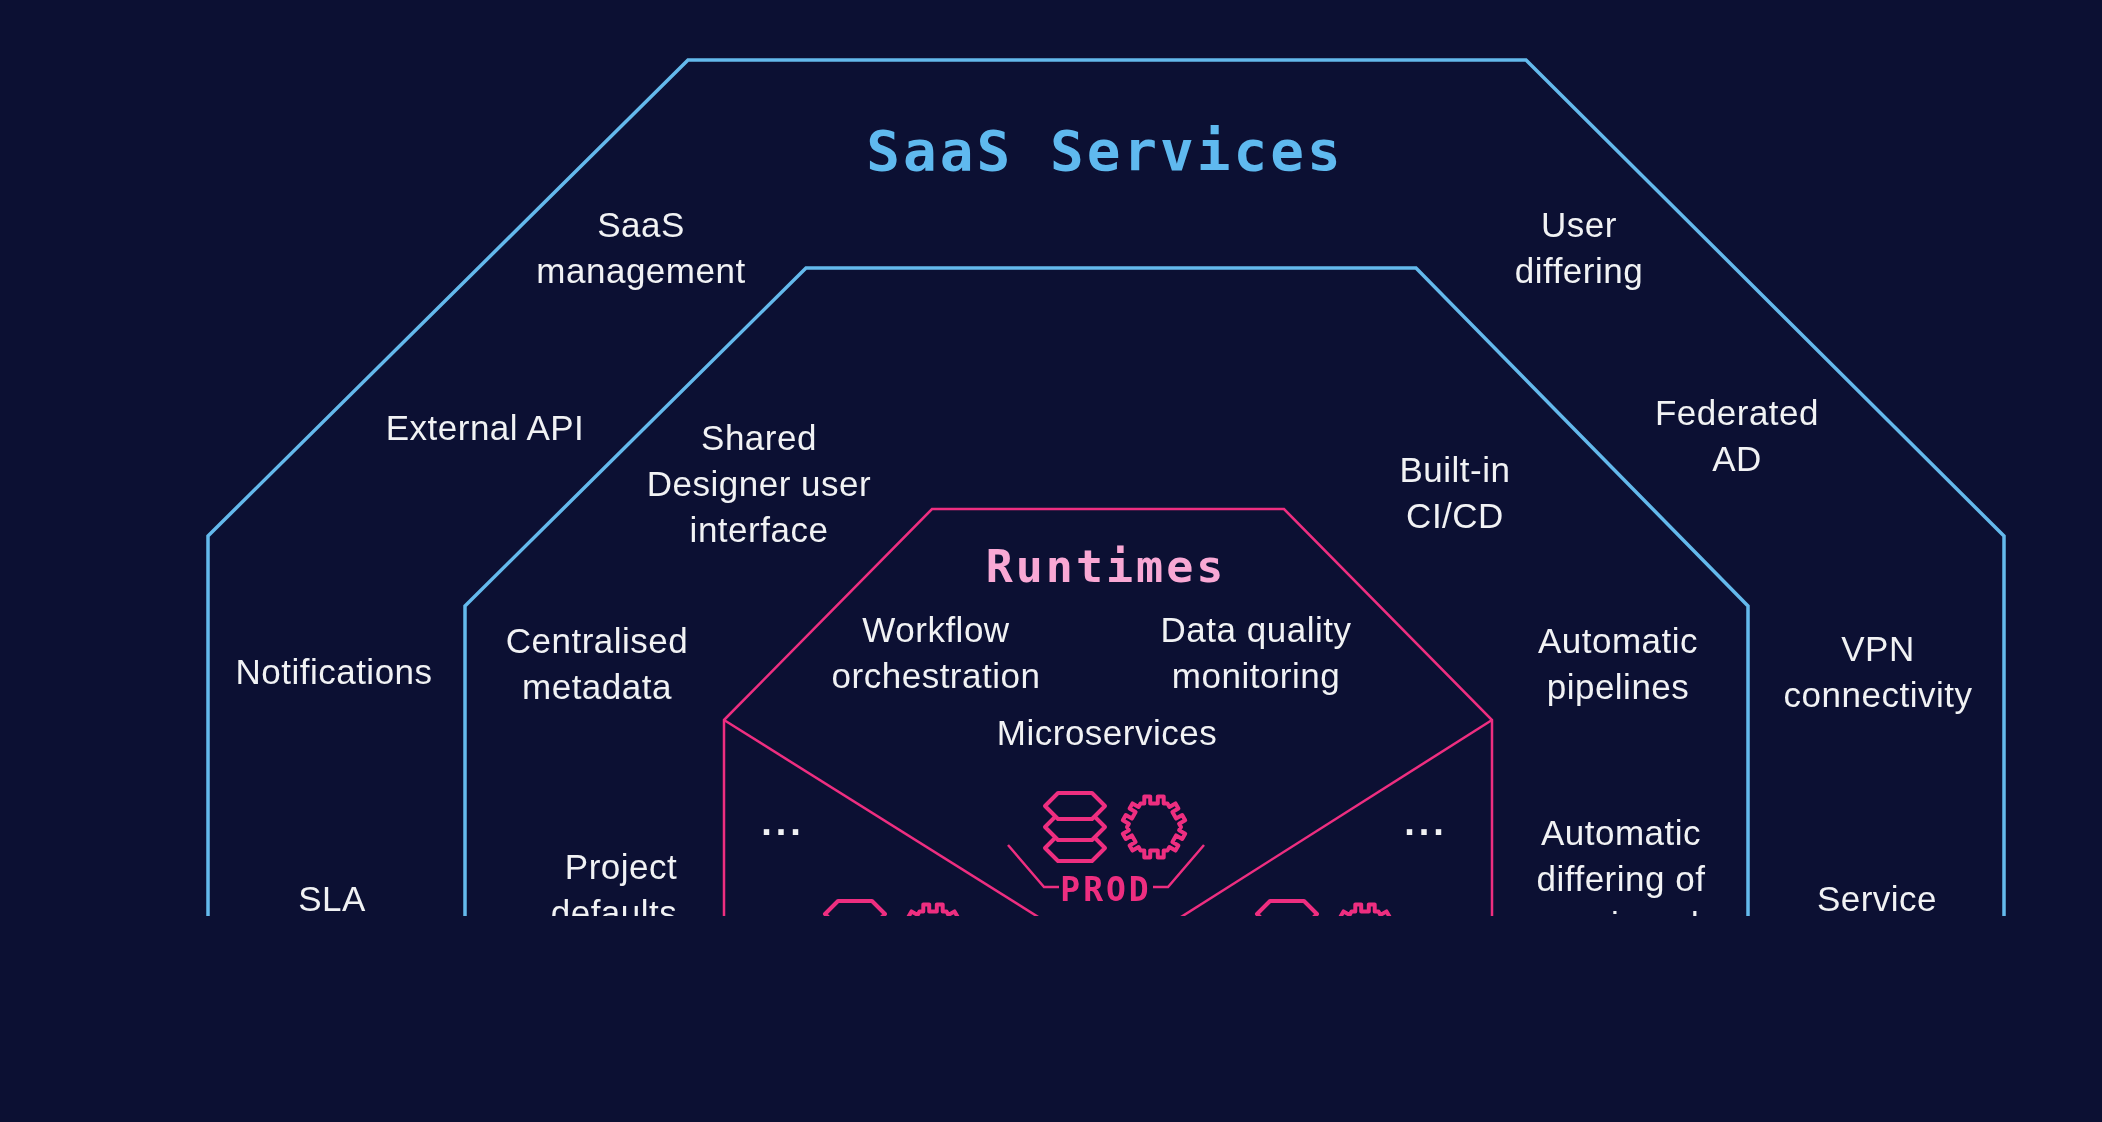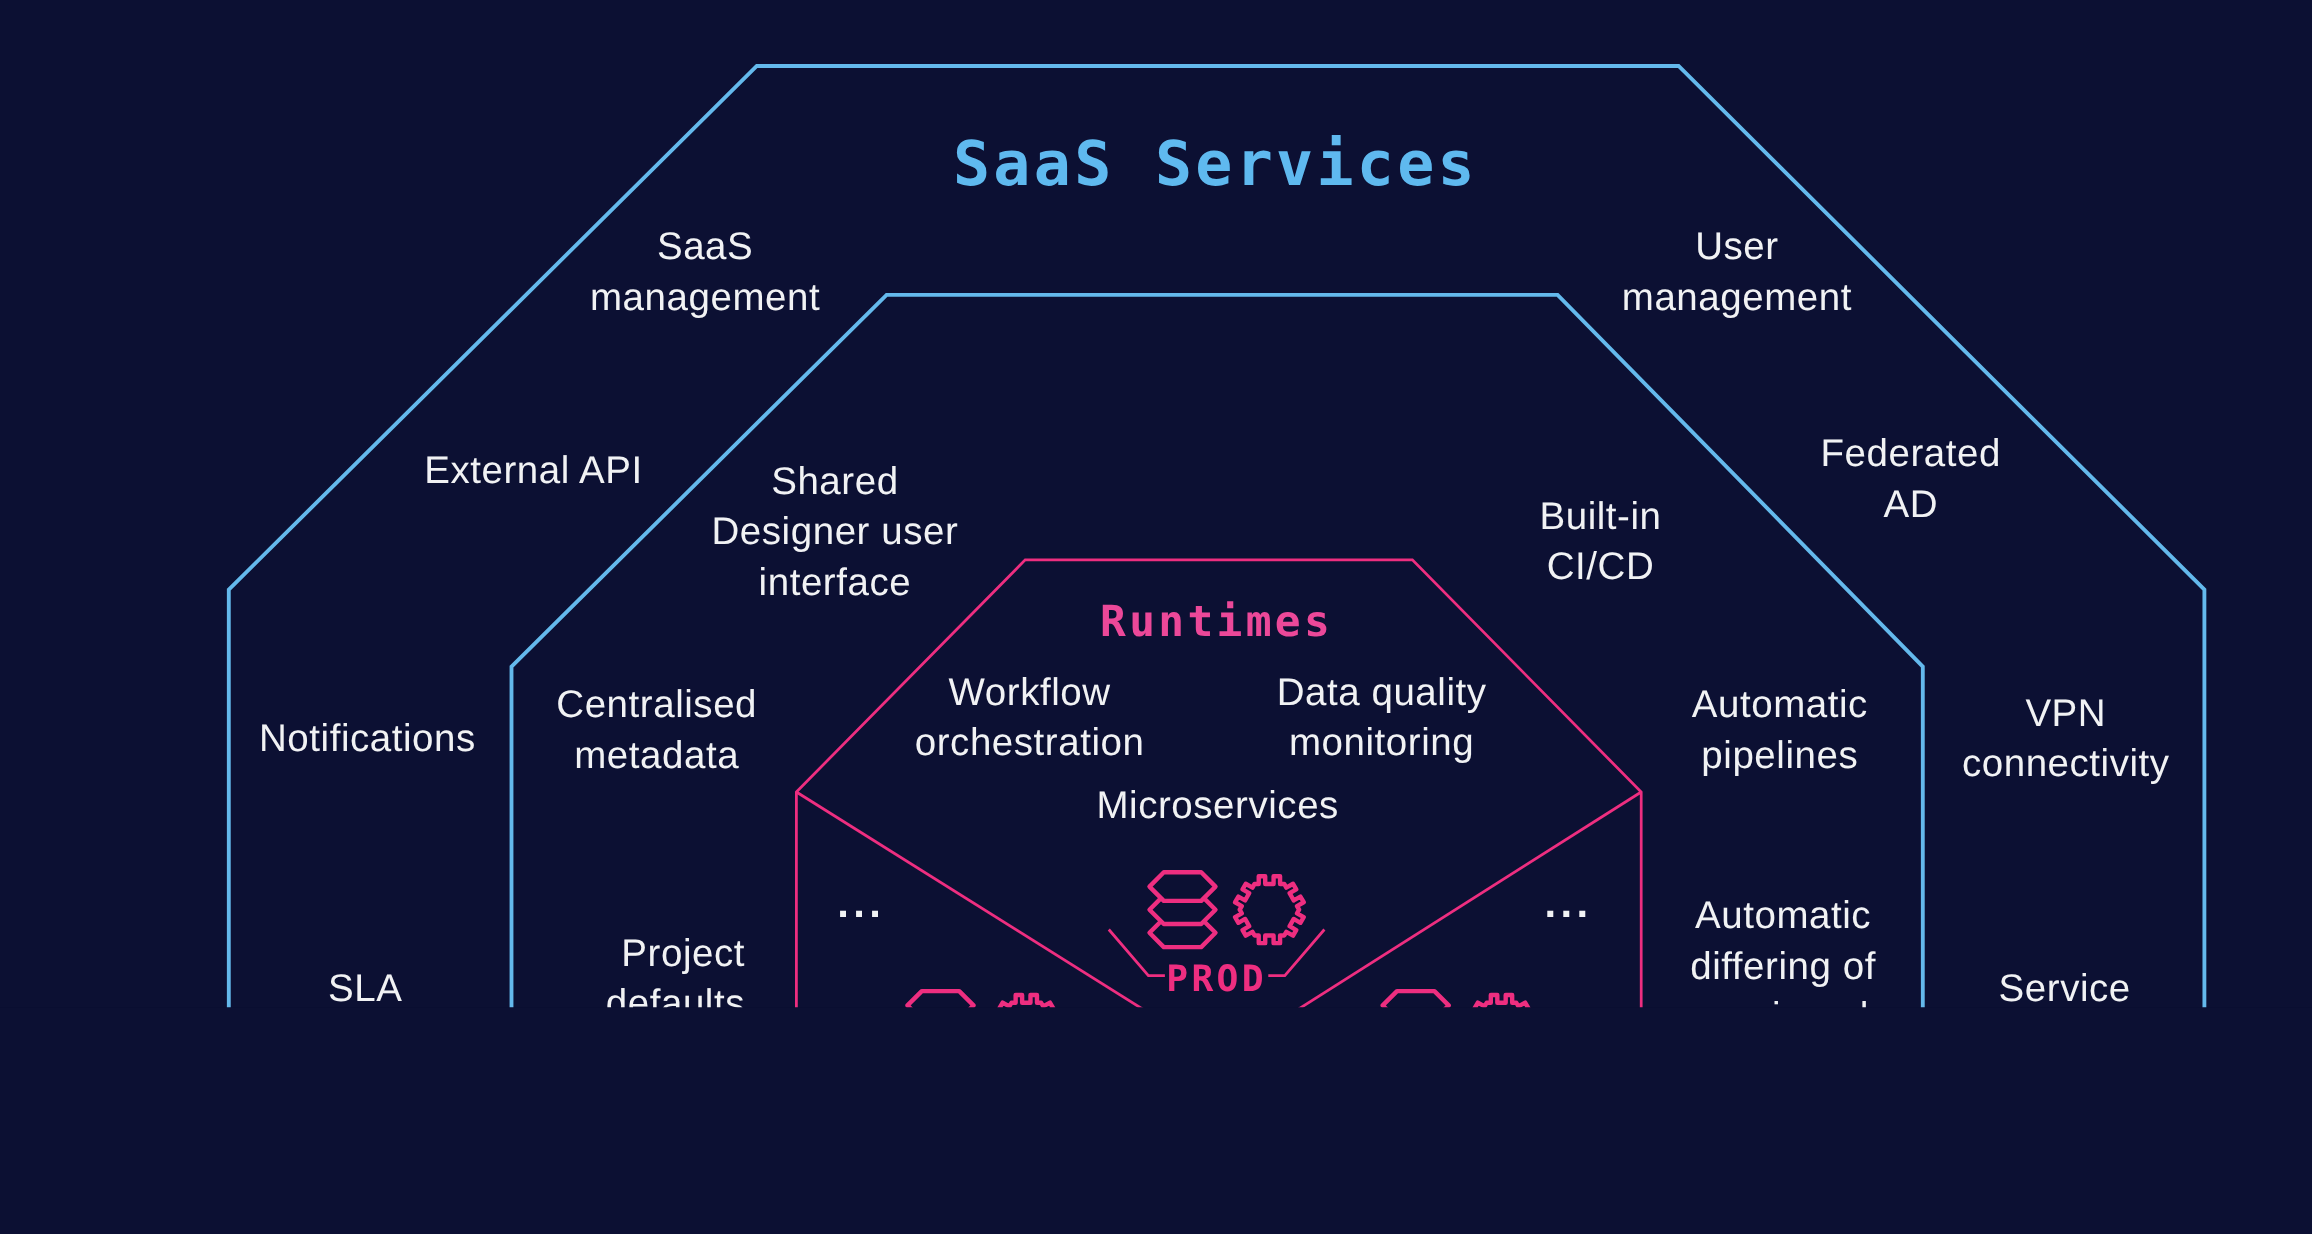--- a/index.html
+++ b/index.html
@@ -21,21 +21,21 @@
     font-weight:400;
   }
   .title{
     font-family:"DejaVu Sans Mono", monospace;
     font-weight:bold;
     letter-spacing:3px;
     white-space:nowrap;
   }
   .title-saas{font-size:56px;color:#5fb9ef;}
   .title-dd{font-size:54px;color:#5fb9ef;}
-  .title-rt{font-size:39px;color:#ec4899;}
+  .title-rt{font-size:45px;color:#f9a8d4;}
   .env{
     font-family:"DejaVu Sans Mono", monospace;
     font-weight:bold;
     font-size:33px;
     letter-spacing:3px;
     color:#ee2e80;
     white-space:nowrap;
   }
   .dots{
     color:#f1f2f4;
@@ -91,21 +91,21 @@
     <polyline class="bracket" points="1222,957 1258,999 1275,999"></polyline>
     <polyline class="bracket" points="1367,999 1383,999 1419,957"></polyline>
   </svg>
 
   <div class="abs title title-saas" style="left:1105px;top:150px;">SaaS Services</div>
   <div class="abs title title-rt" style="left:1106px;top:566px;">Runtimes</div>
 
   <div class="abs lbl" style="left:641px;top:248px;">SaaS
 management</div>
   <div class="abs lbl" style="left:1579px;top:248px;">User
-management</div>
+differing</div>
   <div class="abs lbl" style="left:485px;top:428px;">External API</div>
   <div class="abs lbl" style="left:1737px;top:436px;">Federated
 AD</div>
   <div class="abs lbl" style="left:334px;top:672px;">Notifications</div>
   <div class="abs lbl" style="left:1878px;top:672px;">VPN
 connectivity</div>
   <div class="abs lbl" style="left:332px;top:922px;">SLA
 interface</div>
   <div class="abs lbl" style="left:1877px;top:922px;">Service
 management</div>

